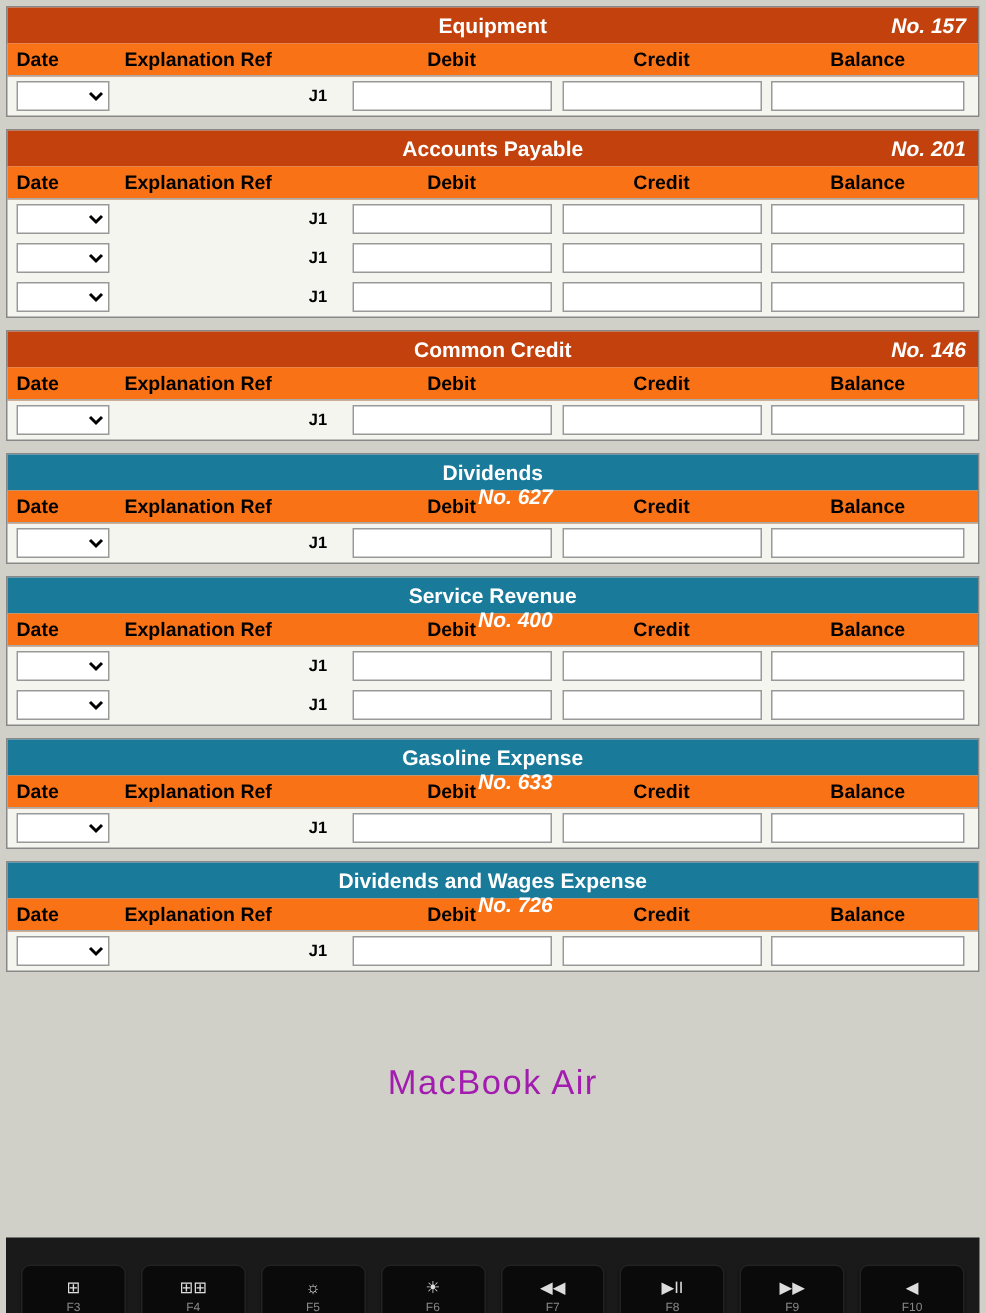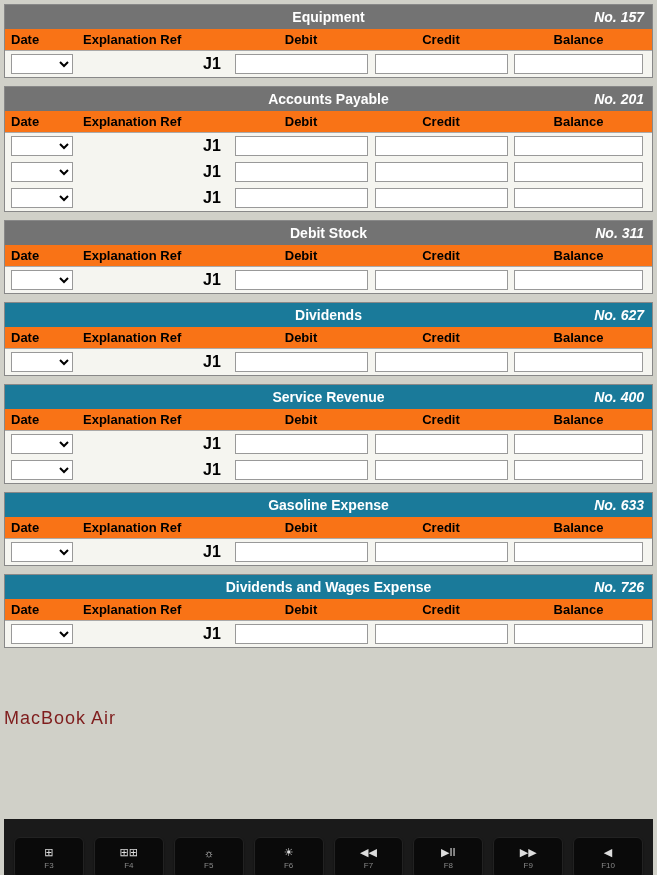--- a/index.html
+++ b/index.html
@@ -17,63 +17,64 @@
     .title-bar {
       display: flex;
       justify-content: space-between;
       align-items: center;
       color: #fff;
       font-weight: bold;
       font-size: 14px;
       padding: 4px 8px;
       height: 24px;
     }
-    .title-dark { background: #737373; }
-    .title-teal { background: #1a7a9a; }
+    .title-dark { background: #c2410c; }
+    .title-teal { background: #1a7a9a; flex-direction: column; }
     .title-center { flex: 1; text-align: center; }
     .title-right { text-align: right; width: 80px; font-style: italic; }
     .title-left-pad { width: 80px; }
     .header-row, .data-row {
       display: flex;
       align-items: center;
       padding: 3px 6px;
       font-size: 13px;
     }
     .header-row {
       font-weight: bold;
       background: #f97316;
       border-bottom: 1px solid #aaa;
     }
     .col-date { width: 72px; }
     .col-exp { width: 110px; }
     .col-ref { width: 38px; text-align: left; }
     .col-debit { width: 140px; text-align: center; }
     .col-credit { width: 140px; text-align: center; }
     .col-balance { flex: 1; text-align: center; }
-    .data-row .col-ref { font-weight: bold; font-size: 16px; text-align: center; }
+    .data-row .col-ref { font-weight: bold; font-size: 11px; text-align: center; }
     select.date-sel {
       width: 62px;
       height: 20px;
       border: 1px solid #999;
       background: #fff;
       font-size: 11px;
     }
     input.cell {
       width: 95%;
       height: 20px;
       border: 1px solid #999;
       background: #fff;
       padding: 1px 3px;
       font-size: 12px;
     }
     .col-exp-header { width: 148px; }
     .macbook {
       margin-top: 20px;
-      color: #7f1d1d;
-      font-size: 18px;
+      text-align: center;
+      color: #a21caf;
+      font-size: 23px;
       font-family: "Helvetica Neue", Arial, sans-serif;
       letter-spacing: 1px;
       padding: 40px 0 10px 0;
     }
     .kbrow {
       display:flex;
       gap:10px;
       justify-content:center;
       background:#1a1a1a;
       padding:18px 10px 8px 10px;
@@ -155,22 +156,22 @@
         <div class="col-exp"></div>
         <div class="col-ref">J1</div>
         <div class="col-debit"><input class="cell" style=""></div>
         <div class="col-credit"><input class="cell" style=""></div>
         <div class="col-balance"><input class="cell" style=""></div>
       </div>
     </div>
     <div class="account">
       <div class="title-bar title-dark">
         <span class="title-left-pad"></span>
-        <span class="title-center">Debit Stock</span>
-        <span class="title-right">No. 311</span>
+        <span class="title-center">Common Credit</span>
+        <span class="title-right">No. 146</span>
       </div>
       <div class="header-row">
         <div class="col-date">Date</div>
         <div class="col-exp-header">Explanation Ref</div>
         <div class="col-debit">Debit</div>
         <div class="col-credit">Credit</div>
         <div class="col-balance">Balance</div>
       </div>
       <div class="data-row">
         <div class="col-date"><select class="date-sel"><option></option></select></div>

